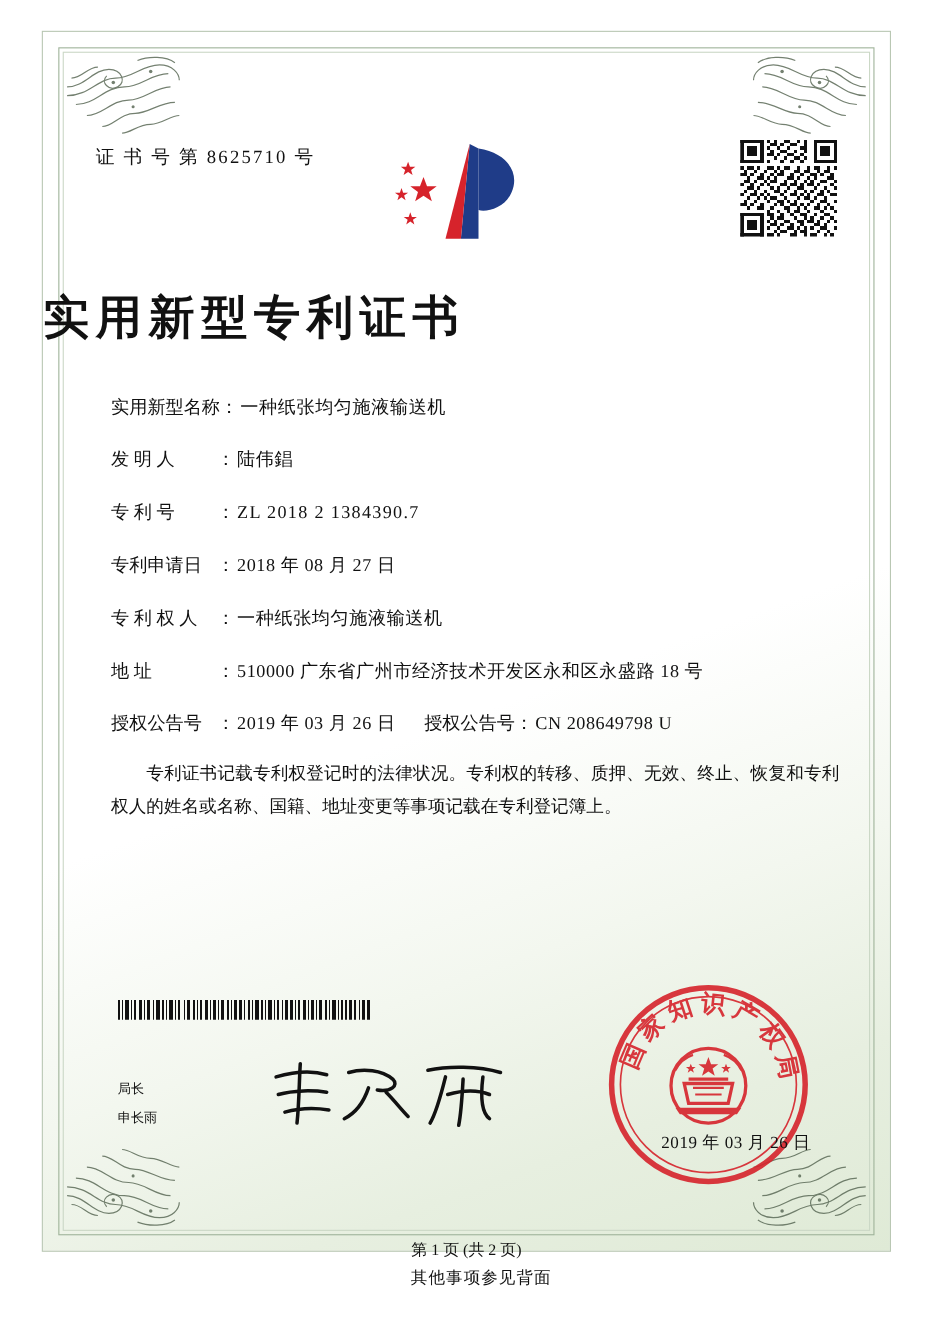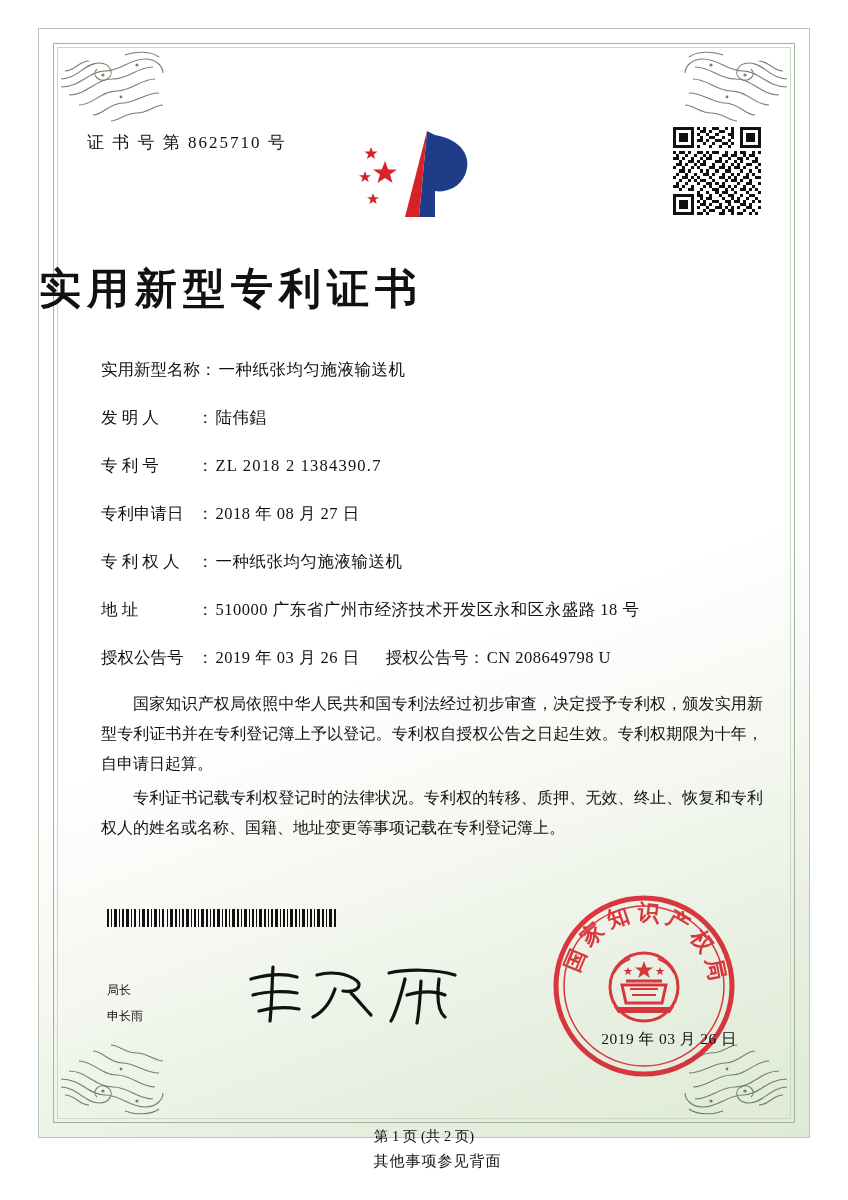--- a/index.html
+++ b/index.html
@@ -591,21 +591,20 @@
         <span class="f-colon">：</span>
         <span class="f-value">2019 年 03 月 26 日</span>
         <span class="dual-second">授权公告号</span>
         <span class="f-colon">：</span>
         <span class="f-value">CN 208649798 U</span>
       </div>
 
     </div>
 
     <div class="paras">
-      <p>国家知识产权局依照中华人民共和国专利法经过初步审查，决定授予专利权，颁发实用新型专利证书并在专利登记簿上予以登记。专利权自授权公告之日起生效。专利权期限为十年，自申请日起算。</p>
       <p>专利证书记载专利权登记时的法律状况。专利权的转移、质押、无效、终止、恢复和专利权人的姓名或名称、国籍、地址变更等事项记载在专利登记簿上。</p>
     </div>
 
     <div class="barcode">
       <svg viewBox="0 0 230 18" xmlns="http://www.w3.org/2000/svg" shape-rendering="crispEdges">
         <rect width="230" height="18" fill="#ffffff" fill-opacity="0"></rect>
         <g fill="#111111">
           <rect x="0" y="0" width="2" height="18"></rect>
             <rect x="4" y="0" width="1" height="18"></rect>
           <rect x="7" y="0" width="3" height="18"></rect>

